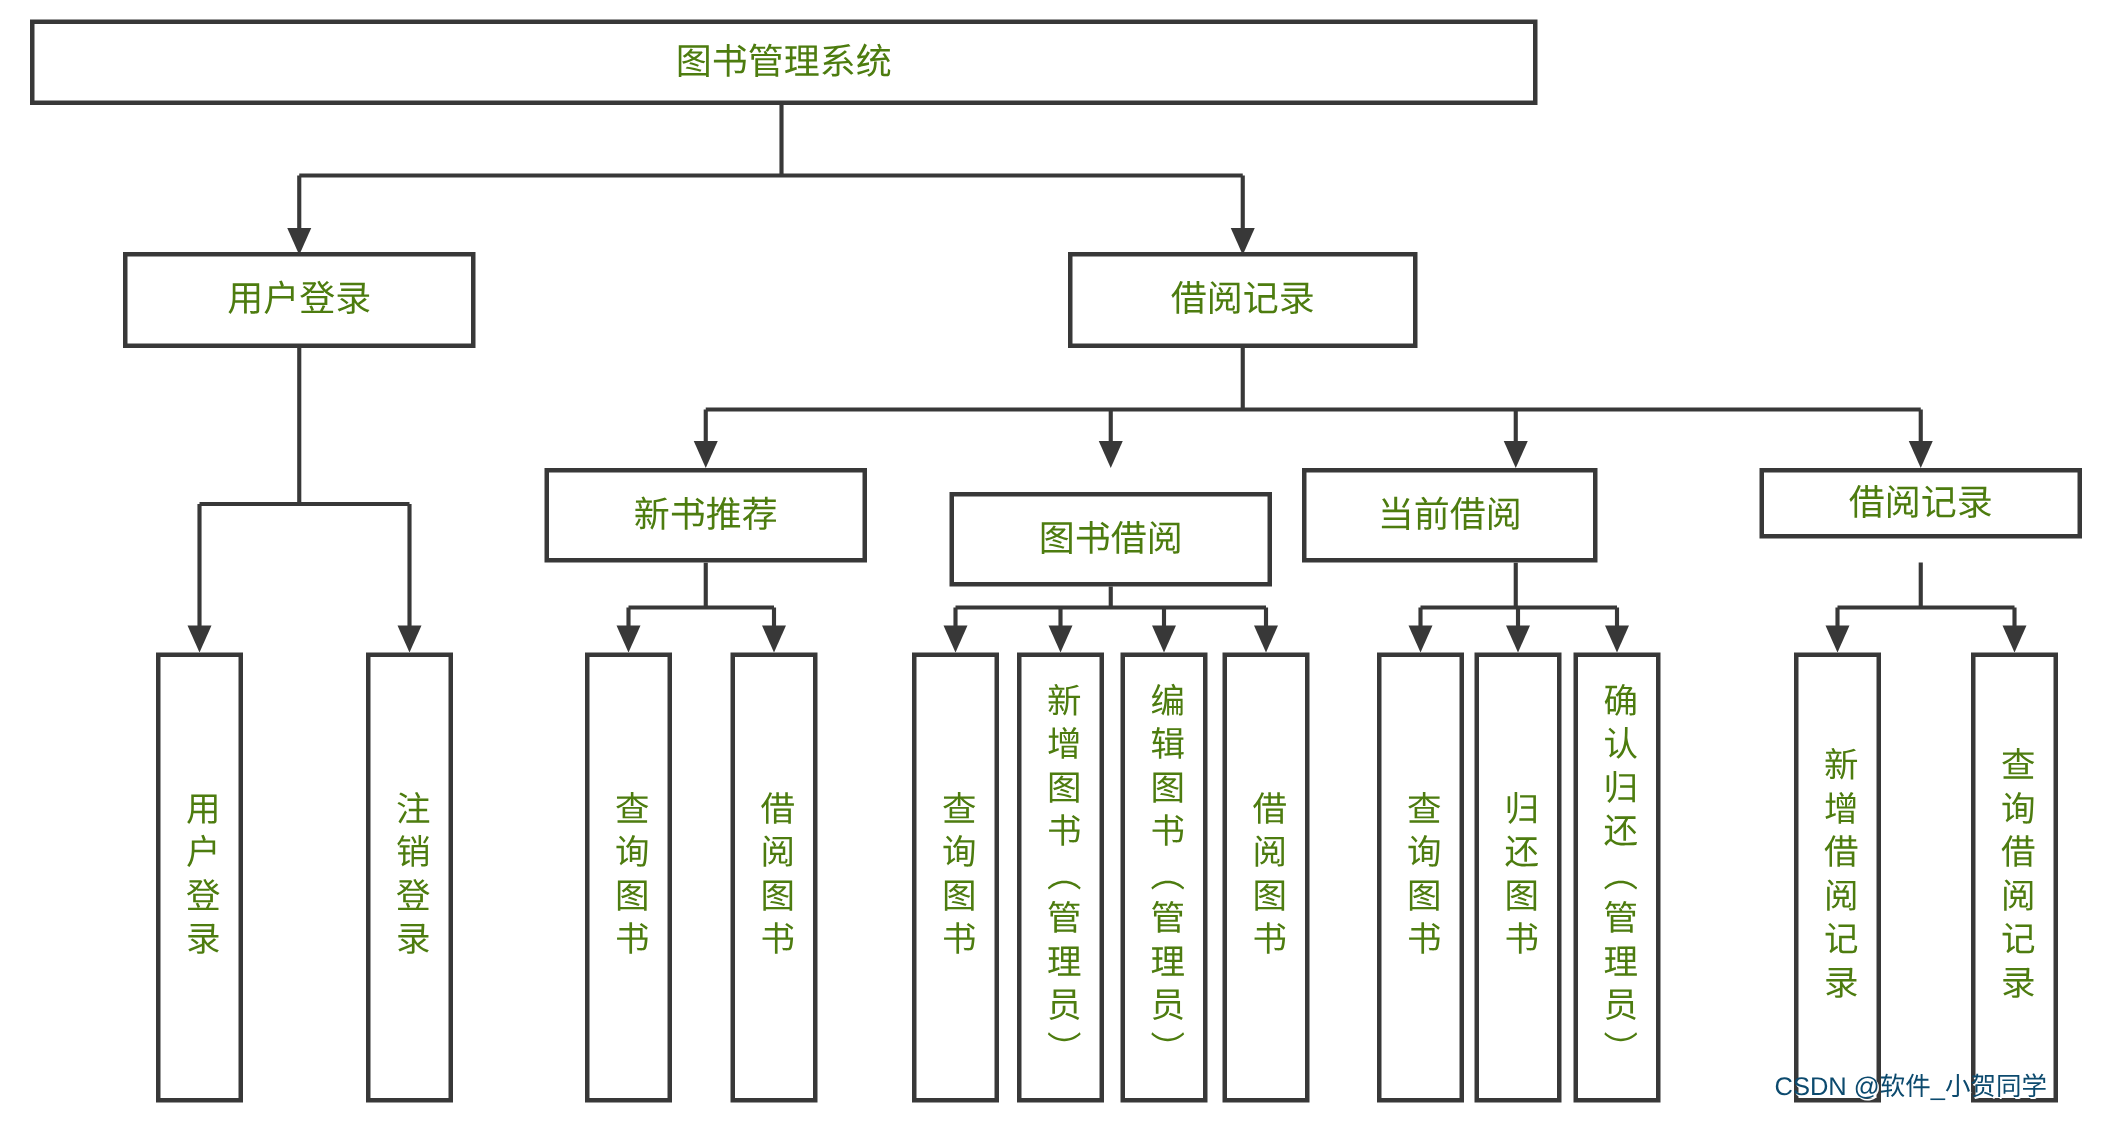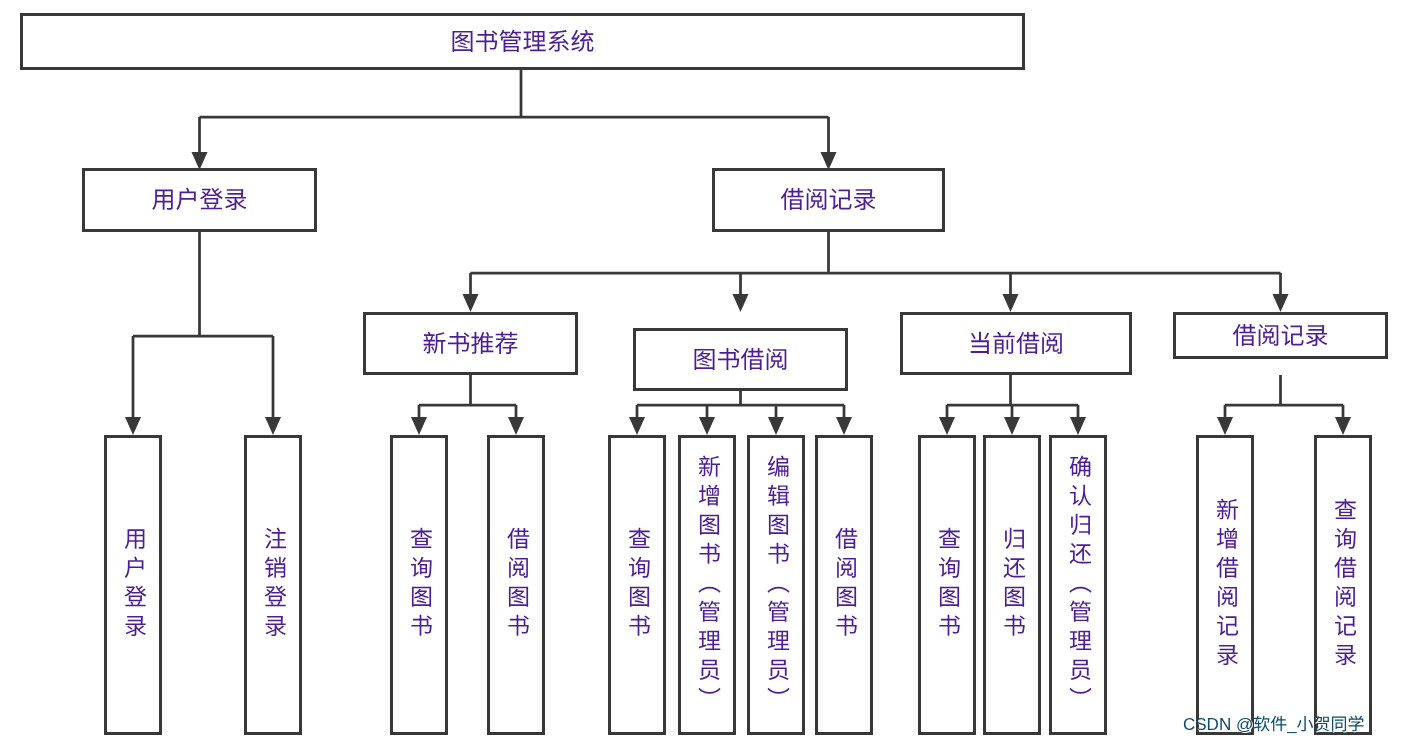--- a/index.html
+++ b/index.html
@@ -4,21 +4,21 @@
 <style>
   html,body{margin:0;padding:0;background:#fff;}
   .canvas{
     position:relative;width:1405px;height:747px;background:#ffffff;
     font-family:"Liberation Sans","DejaVu Sans",sans-serif;color:#303030;overflow:hidden;
   }
   .wires{position:absolute;left:0;top:0;}
   .node{
     position:absolute;box-sizing:border-box;background:#ffffff;
     border:3px solid #383838;display:flex;align-items:center;justify-content:center;
-    font-size:24px;line-height:1;color:#4c1d95;white-space:nowrap;
+    font-size:24px;line-height:1;color:#4d7c0f;white-space:nowrap;
   }
   .leaf{
     writing-mode:vertical-rl;text-orientation:mixed;
     font-size:23px;letter-spacing:6px;white-space:normal;
   }
   .watermark{
     position:absolute;left:1183px;top:715px;font-size:17px;line-height:1.2;
     color:#0c4a6e;text-shadow:1px 1px 0 #ffffff;white-space:nowrap;
   }
 </style>
@@ -67,21 +67,21 @@
     </g>
   </svg>
 
   <div class="node" style="left:20px;top:13px;width:1005px;height:57px;">图书管理系统</div>
 
   <div class="node" style="left:82px;top:168px;width:235px;height:64px;">用户登录</div>
   <div class="node" style="left:712px;top:168px;width:233px;height:64px;">借阅记录</div>
 
   <div class="node" style="left:363px;top:312px;width:215px;height:63px;">新书推荐</div>
   <div class="node" style="left:633px;top:328px;width:215px;height:63px;">图书借阅</div>
-  <div class="node" style="left:900px;top:312px;width:232px;height:63px;">当前借阅</div>
+  <div class="node" style="left:868px;top:312px;width:197px;height:63px;">当前借阅</div>
   <div class="node" style="left:1173px;top:312px;width:215px;height:47px;">借阅记录</div>
 
   <div class="node leaf" style="left:104px;top:435px;width:58px;height:300px;">用户登录</div>
   <div class="node leaf" style="left:244px;top:435px;width:58px;height:300px;">注销登录</div>
 
   <div class="node leaf" style="left:390px;top:435px;width:58px;height:300px;">查询图书</div>
   <div class="node leaf" style="left:487px;top:435px;width:58px;height:300px;">借阅图书</div>
 
   <div class="node leaf" style="left:608px;top:435px;width:58px;height:300px;">查询图书</div>
   <div class="node leaf" style="left:678px;top:435px;width:58px;height:300px;">新增图书（管理员）</div>

